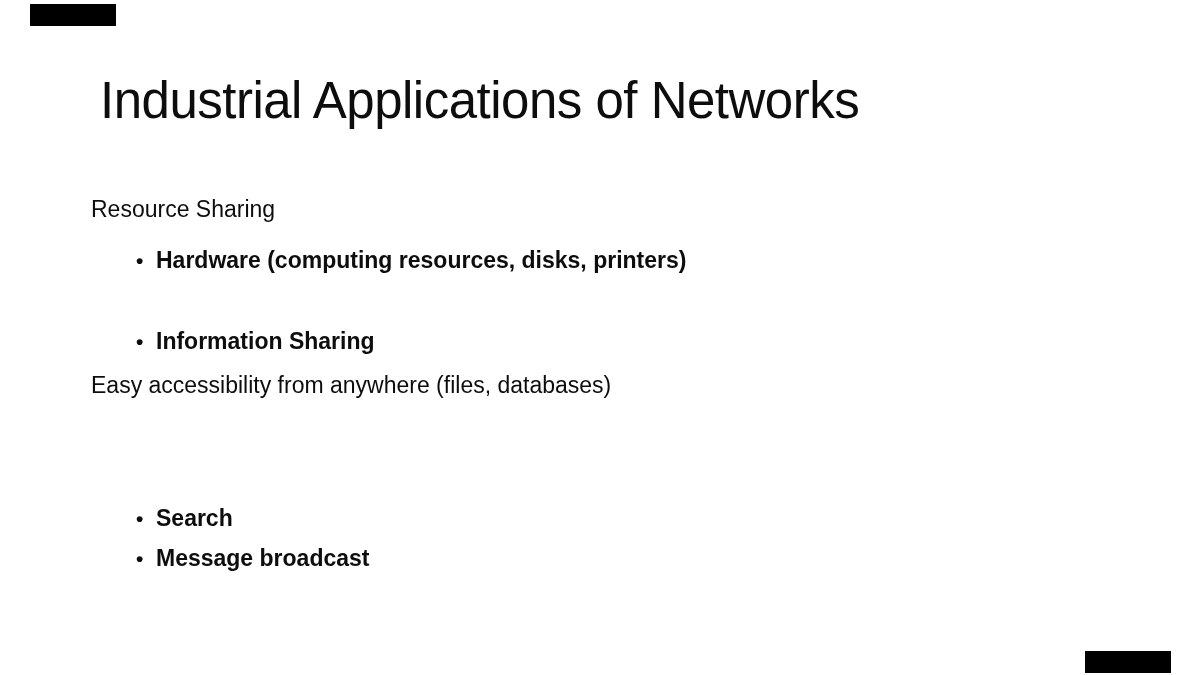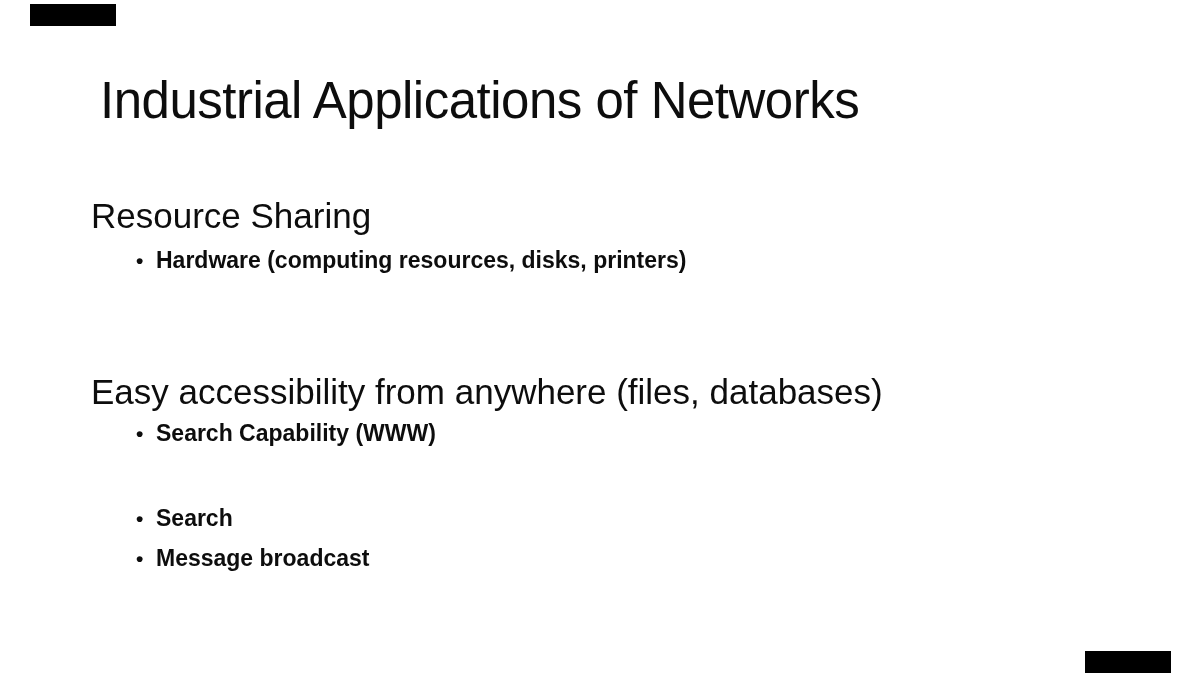--- a/index.html
+++ b/index.html
@@ -31,21 +31,21 @@
     white-space: nowrap;
   }
   .line {
     position: absolute;
     line-height: 1;
     white-space: nowrap;
     color: #0d0d0d;
   }
   .heading {
     left: 91px;
-    font-size: 35px;
+    font-size: 23px;
   }
   .bullet {
     left: 136px;
     font-size: 23px;
     font-weight: bold;
   }
   .bullet .dot {
     display: inline-block;
     width: 20px;
     font-size: 21px;
@@ -68,26 +68,26 @@
 
   <h1 class="title">Industrial Applications of Networks</h1>
 
   <div class="line heading" style="top:198px">Resource Sharing</div>
 
   <div class="line bullet" style="top:249px">
     <span class="dot">•</span><span class="txt">Hardware (computing resources, disks, printers)</span>
   </div>
 
 
+  <div class="line bullet" style="top:330px">
+    <span class="dot">•</span><span class="txt">Information Sharing</span>
+  </div>
 
   <div class="line heading" style="top:374px">Easy accessibility from anywhere (files, databases)</div>
 
-  <div class="line bullet" style="top:422px">
-    <span class="dot">•</span><span class="txt">Search Capability (WWW)</span>
-  </div>
 
 
   <div class="line bullet" style="top:507px">
     <span class="dot">•</span><span class="txt">Search</span>
   </div>
 
   <div class="line bullet" style="top:547px">
     <span class="dot">•</span><span class="txt">Message broadcast</span>
   </div>
 

